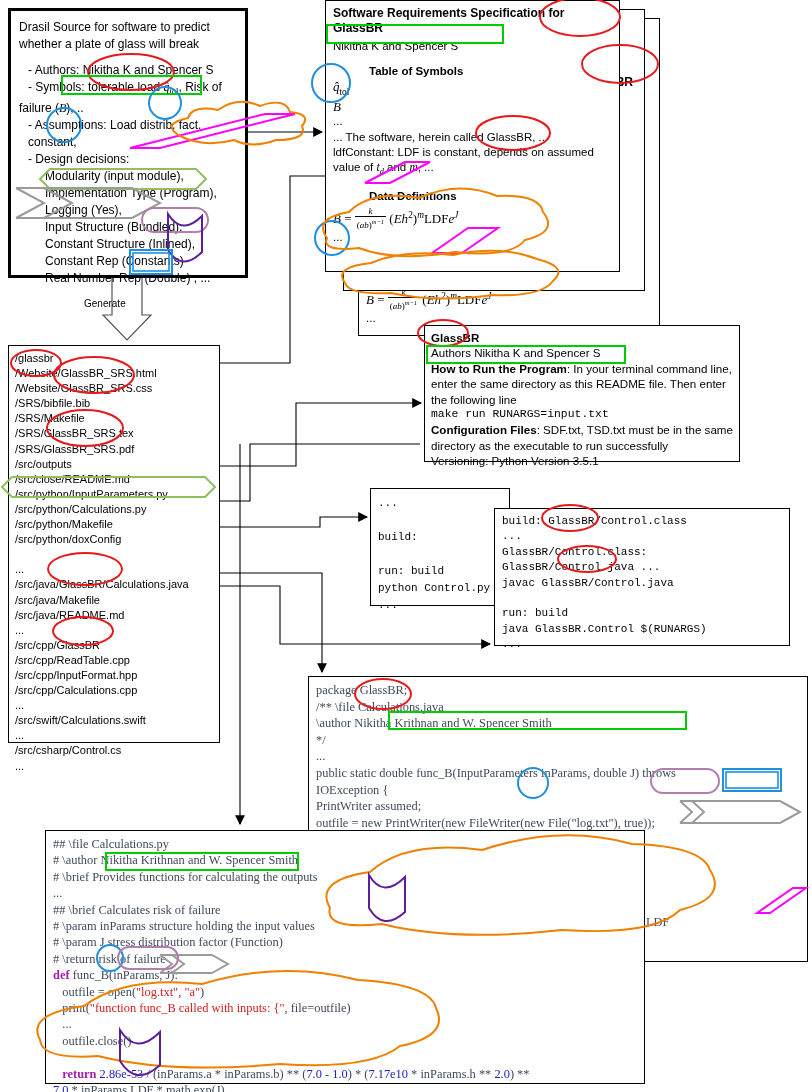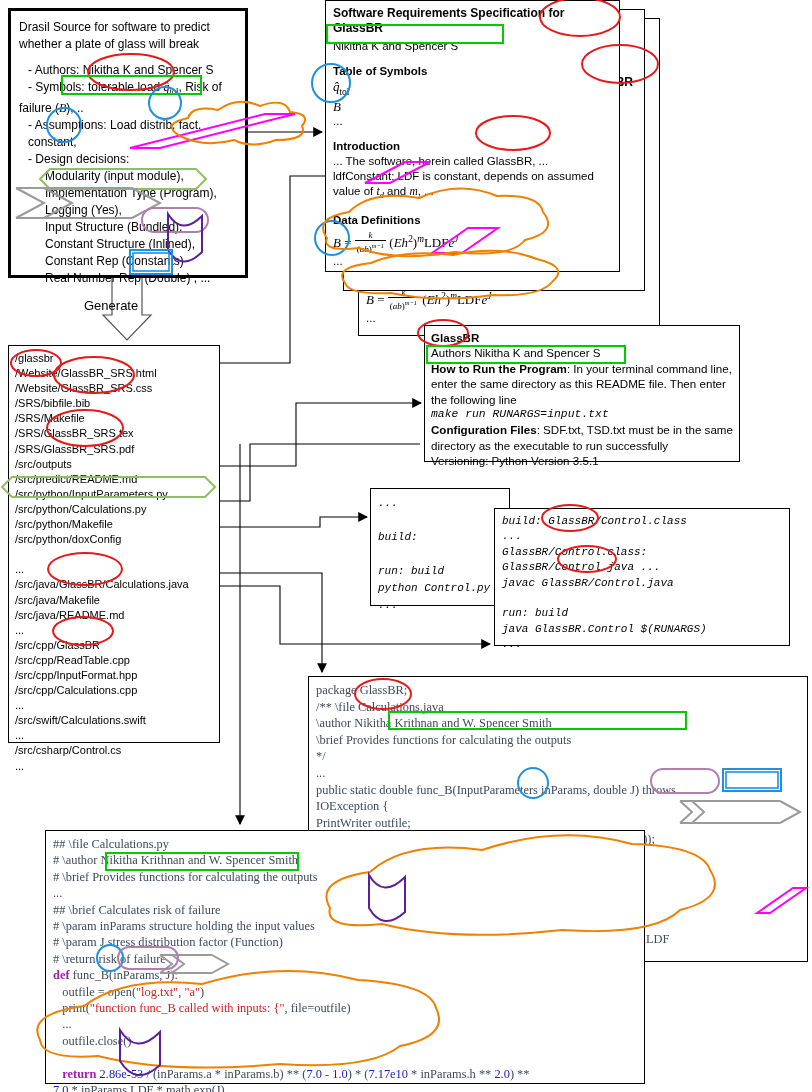--- a/index.html
+++ b/index.html
@@ -8,38 +8,38 @@
   .stage{position:absolute;left:0;top:0;width:812px;height:1092px;}
   svg.layer{position:absolute;left:0;top:0;width:812px;height:1092px;overflow:visible;}
   #connectors{z-index:2;}
   #annots{z-index:40;pointer-events:none;}
 
   .panel{position:absolute;background:#fff;border:1px solid #000;box-sizing:border-box;z-index:5;}
   .panel.thick{border:3px solid #000;}
 
   .sans{font-family:"Liberation Sans",sans-serif;}
   .serif{font-family:"Liberation Serif",serif;}
-  .mono{font-family:"Liberation Mono",monospace;font-style:italic;}
+  .mono{font-family:"Liberation Mono",monospace;}
 
   .txt{white-space:pre-wrap;}
 
   
   #src-panel{left:8px;top:8px;width:240px;height:270px;}
   #src-panel .body{padding:8px 16px 0 8px;font-size:12px;line-height:17px;}
   #src-panel .head{margin-bottom:9px;}
   .ind1{padding-left:9px;}
   .ind2{padding-left:26px;}
 
   
   #srs3{left:358px;top:18px;width:302px;height:318px;z-index:5;}
   #srs2{left:343px;top:9px;width:302px;height:282px;z-index:6;}
   #srs1{left:325px;top:0px;width:295px;height:272px;z-index:7;}
   .srs .body{padding:5px 7px;font-size:11.5px;line-height:15.2px;}
   .srs h4{font-size:12px;margin:0;font-weight:bold;}
-  .sect{font-weight:bold;margin-top:9px;}
+  .sect{font-weight:bold;margin-top:9px;margin-left:36px;}
 
   
   #files{left:8px;top:345px;width:212px;height:398px;}
   #files .body{padding:5px 6px;font-size:11px;line-height:15.1px;}
 
   
   #readme{left:424px;top:325px;width:316px;height:137px;}
   #readme .body{padding:4px 6px;font-size:11.6px;line-height:15.4px;}
   #readme .mono{font-size:11.4px;}
 
@@ -55,21 +55,21 @@
 
   
   #py{left:45px;top:830px;width:600px;height:254px;}
   #py .body{padding:5px 7px;font-size:12.4px;line-height:16.4px;}
 
   .code{color:#3f4a5a;}
   .kw{color:#a21caf;font-weight:bold;}
   .str{color:#d02020;}
   .num{color:#2020c0;}
 
-  .gen-label{position:absolute;left:84px;top:298px;font-size:13px;z-index:8;}
+  .gen-label{position:absolute;left:84px;top:298px;font-size:10px;z-index:8;}
 
   
   .mi{font-family:"Liberation Serif",serif;font-style:italic;}
   .mup{font-family:"Liberation Serif",serif;}
   .frac{display:inline-block;vertical-align:-0.55em;text-align:center;font-size:9px;line-height:10px;}
   .frac .n{display:block;border-bottom:1px solid #000;padding:0 2px;}
   .frac .d{display:block;padding:0 2px;}
   sup.s{font-size:.72em;vertical-align:super;}
   sub.s{font-size:.72em;vertical-align:sub;}
 </style>
@@ -157,21 +157,20 @@
       <h4>Software Requirements Specification for GlassBR</h4>
       <div style="margin-top:3px">Nikitha K and Spencer S</div>
 
       <div class="sect">Table of Symbols</div>
       <div class="serif" style="font-size:13px;line-height:15px">
         <span class="mi">q̂</span><sub class="s mup">tol</sub>
       </div>
       <div class="serif" style="font-size:13px;line-height:15px"><span class="mi">B</span></div>
       <div>...</div>
 
-      <div class="sect">Introduction</div>
       <div>... The software, herein called GlassBR, ...</div>
 
       <div>ldfConstant: LDF is constant, depends on assumed</div>
       <div>value of <span class="mi">t</span><sub class="s mi">d</sub> and <span class="mi">m</span>, ...</div>
 
       <div class="sect">Data Definitions</div>
       <div class="serif" style="font-size:13px;margin-top:2px">
         <span class="mi">B</span> =
         <span class="frac"><span class="n mi">k</span><span class="d"><span class="mup">(</span><span class="mi">ab</span><span class="mup">)</span><sup class="s mi">m−1</sup></span></span>
         <span class="mup">(</span><span class="mi">Eh</span><sup class="s mup">2</sup><span class="mup">)</span><sup class="s mi">m</sup><span class="mup">LDF</span><span class="mi">e</span><sup class="s mi">J</sup>
@@ -183,21 +182,21 @@
   <div class="panel" id="files">
     <div class="body sans" id="files-body">
         <div>/glassbr</div>
         <div>/Website/GlassBR_SRS.html</div>
         <div>/Website/GlassBR_SRS.css</div>
         <div>/SRS/bibfile.bib</div>
         <div>/SRS/Makefile</div>
         <div>/SRS/GlassBR_SRS.tex</div>
         <div>/SRS/GlassBR_SRS.pdf</div>
         <div>/src/outputs</div>
-        <div>/src/predict/README.md</div>
+        <div>/src/close/README.md</div>
         <div>/src/python/InputParameters.py</div>
         <div>/src/python/Calculations.py</div>
         <div>/src/python/Makefile</div>
         <div>/src/python/doxConfig</div>
         <div>&nbsp;</div>
         <div>...</div>
         <div>/src/java/GlassBR/Calculations.java</div>
         <div>/src/java/Makefile</div>
         <div>/src/java/README.md</div>
         <div>...</div>
@@ -247,26 +246,25 @@
         <div>      java GlassBR.Control $(RUNARGS)</div>
         <div>...</div>
       </div>
   </div>
 
   <div class="panel" id="java">
     <div class="body serif code" id="java-body">
         <div>package GlassBR;</div>
         <div>/** \file Calculations.java</div>
         <div>   \author Nikitha Krithnan and W. Spencer Smith</div>
-        <div>   \brief Provides functions for calculating the outputs</div>
         <div>*/</div>
         <div>...</div>
         <div>  public static double func_B(InputParameters inParams, double J) throws</div>
         <div>IOException {</div>
-        <div>    PrintWriter outfile;</div>
+        <div>    PrintWriter assumed;</div>
         <div>    outfile = new PrintWriter(new FileWriter(new File("log.txt"), true));</div>
         <div>    outfile.println("function func_B called with inputs: {");</div>
         <div>    ...</div>
         <div>    outfile.close();</div>
         <div>&nbsp;</div>
         <div>    return 2.86e-53 / Math.pow(inParams.a * inParams.b, 7.0 - 1.0) *</div>
         <div>        Math.pow(7.17e10 * Math.pow(inParams.h, 2.0), 7.0) * inParams.LDF</div>
         <div>        * Math.exp(J);</div>
         <div>  }</div>
       </div>

